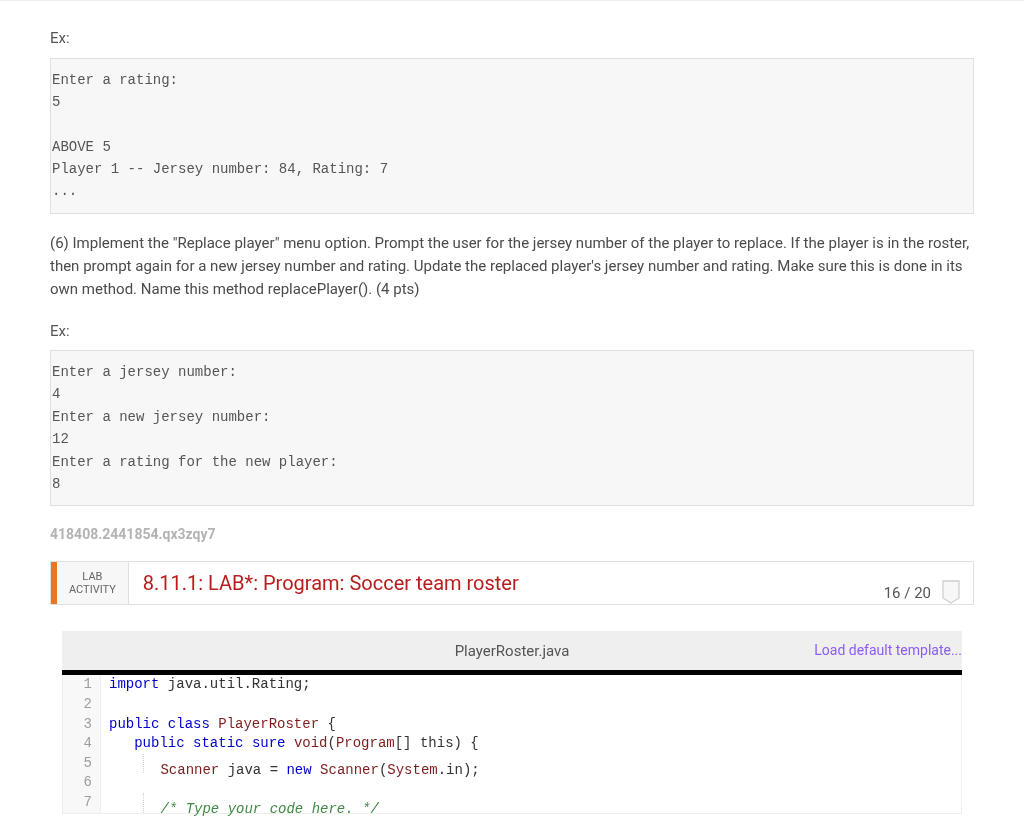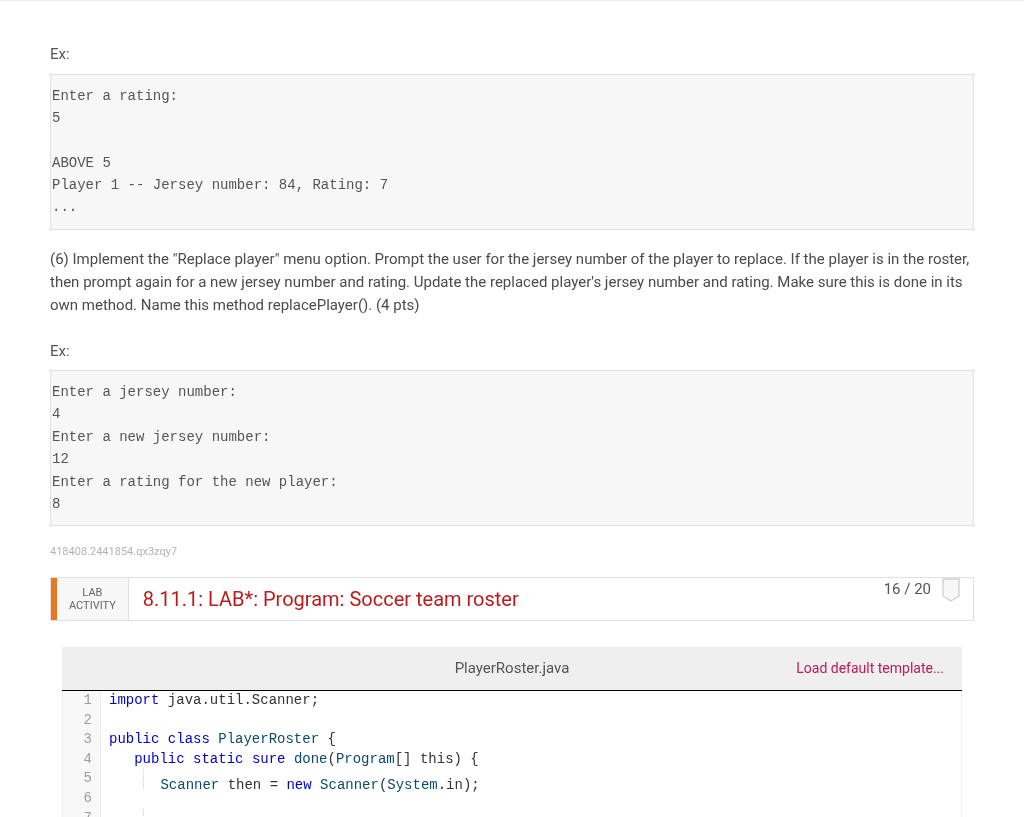--- a/index.html
+++ b/index.html
@@ -11,21 +11,21 @@
     font-size: 15px;
     line-height: 1.5;
   }
   .container {
     width: 1024px;
     margin: 0 auto;
     padding: 20px 50px 30px 50px;
   }
   .label-ex {
     color: #555;
-    margin: 22px 0 8px 0;
+    margin: 6px 0 8px 0;
     font-size: 15px;
   }
   .code-block {
     background: #f7f7f7;
     border: 1px solid #e0e0e0;
     padding: 10px 1px;
     font-family: "Courier New", Courier, monospace;
     font-size: 14px;
     white-space: pre;
     color: #565656;
@@ -33,22 +33,23 @@
     margin-bottom: 18px;
   }
   .body-text {
     color: #4b4b4b;
     font-size: 15px;
     line-height: 1.55;
     margin-bottom: 18px;
   }
   .hash {
     color: #b3b3b3;
-    font-size: 11px;
+    font-size: 14px;
     margin: 16px 0 16px 0;
+    font-weight: bold;
   }
   .activity-bar {
     display: flex;
     align-items: stretch;
     border: 1px solid #e0e0e0;
     height: 44px;
     margin-bottom: 26px;
   }
   .orange-stripe {
     width: 6px;
@@ -69,53 +70,52 @@
   .activity-title {
     display: flex;
     align-items: center;
     padding-left: 14px;
     font-size: 20px;
     color: #b91c1c;
     flex: 1;
   }
   .score-wrap {
     display: flex;
-    align-items: flex-start;
+    align-items: flex-end;
     padding-right: 12px;
     gap: 10px;
     color: #555;
     font-size: 15px;
   }
   .badge-icon {
     width: 20px;
     height: 24px;
   }
   .editor-area {
     margin: 0 12px;
   }
   .editor-header {
     display: flex;
     align-items: center;
     background: #efefef;
     height: 44px;
     position: relative;
-    border-bottom: 1px solid #000000;
+    border-bottom: 5px solid #000000;
   }
   .filename {
     position: absolute;
     left: 0; right: 0;
     text-align: center;
     color: #555;
     font-size: 15px;
     pointer-events: none;
   }
   .load-template {
     margin-left: auto;
-    margin-right: 18px;
-    color: #be185d;
+    color: #8b5cf6;
     font-size: 14px;
     cursor: pointer;
   }
   .editor {
     border: 1px solid #eee;
     border-top: none;
     background: #fff;
   }
   .code-line {
     display: flex;
@@ -127,21 +127,21 @@
     width: 38px;
     text-align: right;
     padding-right: 8px;
     color: #9d9d9d;
     background: #f8f8f8;
     user-select: none;
     border-right: 1px solid #eee;
   }
   .ct { padding-left: 8px; white-space: pre; }
   .tok-kw { color: #0000cc; }
-  .tok-type { color: #0c4a6e; }
+  .tok-type { color: #7f1d1d; }
   .tok-comment { color: #418944; font-style: italic; }
   .guide { border-left: 1px dotted #d0d0d0; display:inline-block; height:100%; }
   hr.top {
     border: none;
     border-top: 1px solid #eee;
     margin: 0 -50px 0 -50px;
   }
 </style>
 </head>
 <body>
@@ -188,41 +188,41 @@
 
   <div class="editor-area">
     <div class="editor-header">
       <div class="filename">PlayerRoster.java</div>
       <div class="load-template">Load default template...</div>
     </div>
     <div class="editor">
 
       <div class="code-line">
         <div class="ln">1</div>
-        <div class="ct"><span class="tok-kw">import</span><span> java.util.Scanner;</span></div>
+        <div class="ct"><span class="tok-kw">import</span><span> java.util.Rating;</span></div>
       </div>
 
       <div class="code-line">
         <div class="ln">2</div>
         <div class="ct"></div>
       </div>
 
       <div class="code-line">
         <div class="ln">3</div>
         <div class="ct"><span class="tok-kw">public</span> <span class="tok-kw">class</span> <span class="tok-type">PlayerRoster</span><span> {</span></div>
       </div>
 
       <div class="code-line">
         <div class="ln">4</div>
-        <div class="ct">   <span class="tok-kw">public</span> <span class="tok-kw">static</span> <span class="tok-kw">sure</span> <span class="tok-type">done</span>(<span class="tok-type">Program</span><span>[] this) {</span></div>
+        <div class="ct">   <span class="tok-kw">public</span> <span class="tok-kw">static</span> <span class="tok-kw">sure</span> <span class="tok-type">void</span>(<span class="tok-type">Program</span><span>[] this) {</span></div>
       </div>
 
       <div class="code-line">
         <div class="ln">5</div>
-        <div class="ct">    <span class="guide"></span>  <span class="tok-type">Scanner</span><span> then = </span><span class="tok-kw">new</span><span class="tok-type"> Scanner</span><span>(</span><span class="tok-type">System</span><span>.in);</span></div>
+        <div class="ct">    <span class="guide"></span>  <span class="tok-type">Scanner</span><span> java = </span><span class="tok-kw">new</span><span class="tok-type"> Scanner</span><span>(</span><span class="tok-type">System</span><span>.in);</span></div>
       </div>
 
       <div class="code-line">
         <div class="ln">6</div>
         <div class="ct"></div>
       </div>
 
       <div class="code-line">
         <div class="ln">7</div>
         <div class="ct">    <span class="guide"></span>  <span class="tok-comment">/* Type your code here. */</span></div>

